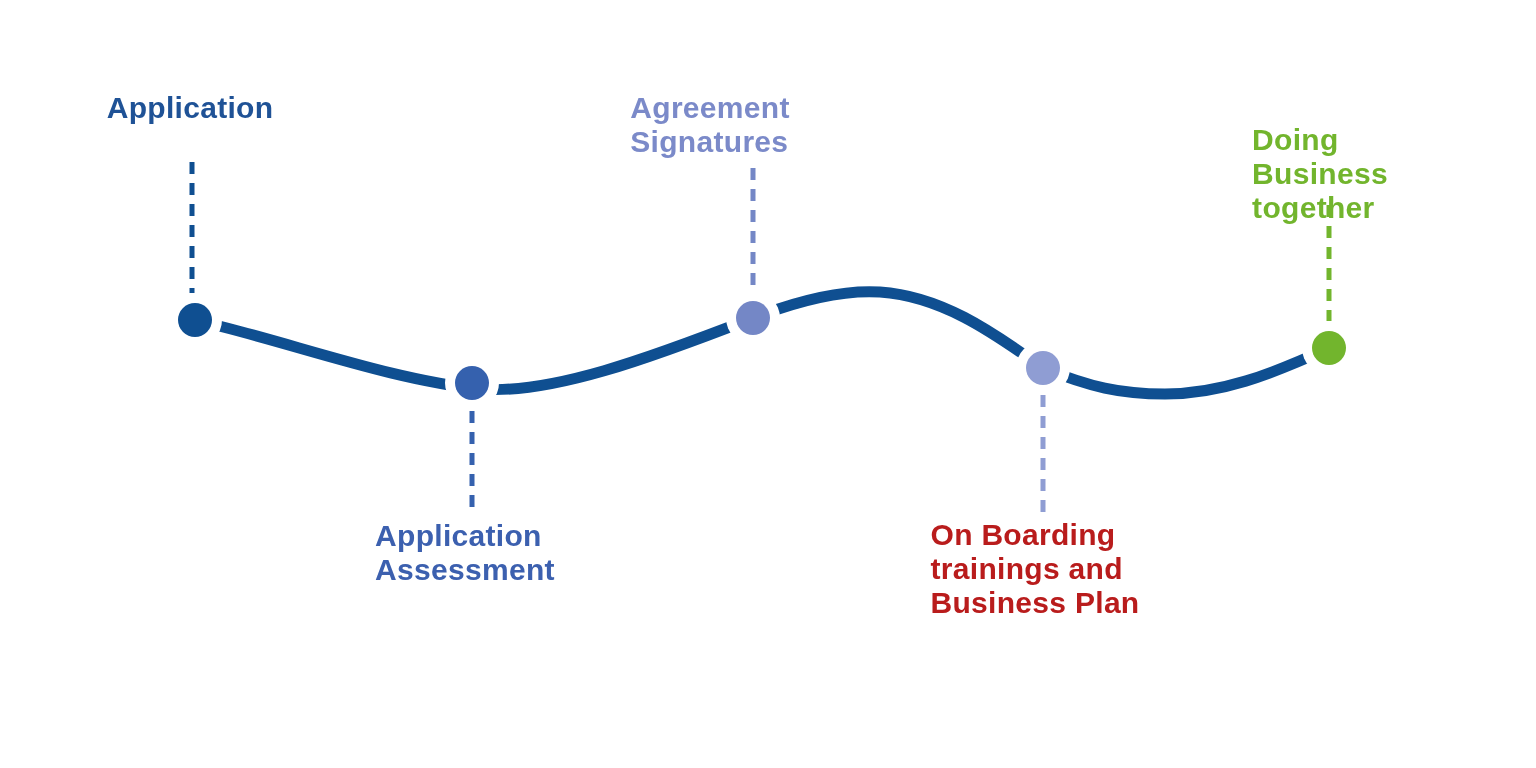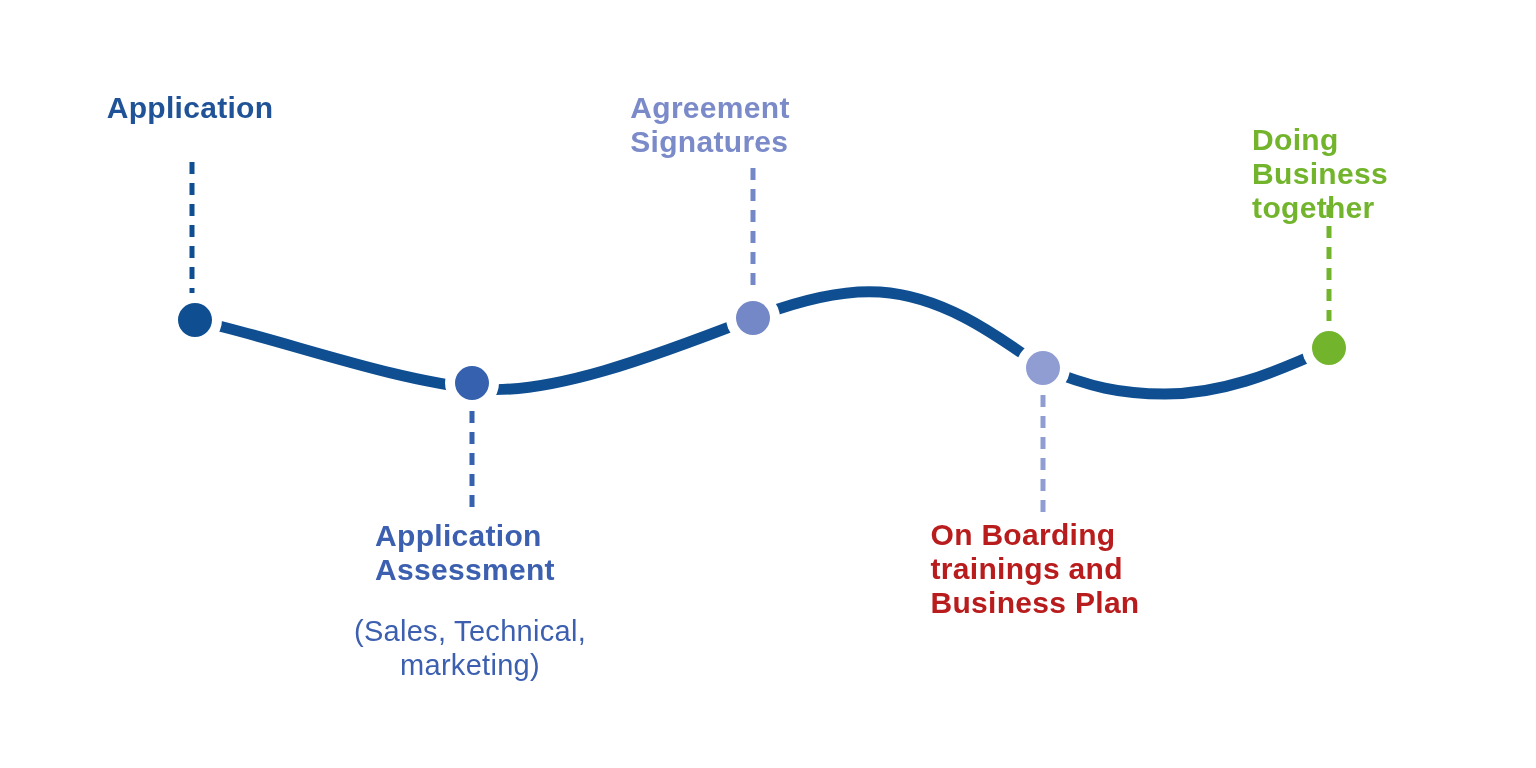--- a/index.html
+++ b/index.html
@@ -73,22 +73,20 @@
     <line x1="753" y1="168" x2="753" y2="291" stroke-width="5" stroke-dasharray="12 9" stroke="#7487c6"></line>
     <line x1="1043" y1="395" x2="1043" y2="513" stroke-width="5" stroke-dasharray="12 9" stroke="#8f9dd3"></line>
     <line x1="1329" y1="205" x2="1329" y2="321" stroke-width="5" stroke-dasharray="12 9" stroke="#72b52d"></line>
   </svg>
 
   <div class="stage-label" style="left: 190px; top: 91px; color: rgb(31, 82, 150);">Application</div>
 
   <div class="stage-label" style="left: 465px; top: 519px; color: rgb(60, 96, 175);">Application
 Assessment</div>
 
-  <div class="stage-sublabel" style="left: 470px; top: 614px; color: rgb(60, 96, 175);">(Sales, Technical,
-marketing)</div>
 
   <div class="stage-label" style="left: 710px; top: 91px; color: rgb(123, 138, 201);">Agreement
 Signatures</div>
 
   <div class="stage-label" style="left: 1035px; top: 518px; color: #b91c1c;">On Boarding
 trainings and
 Business Plan</div>
 
   <div class="stage-label" style="left: 1320px; top: 91px; color: rgb(114, 181, 45); margin-top: 32px;">Doing
 Business

